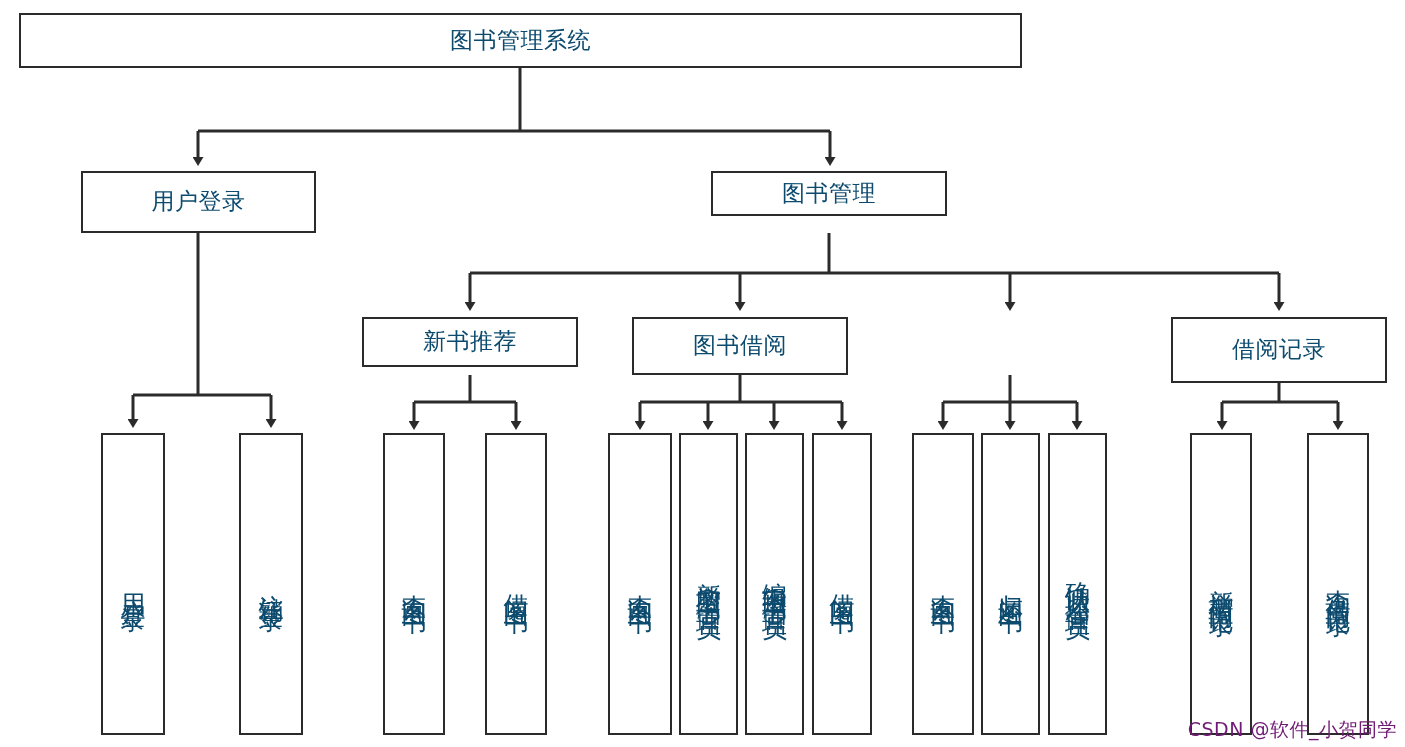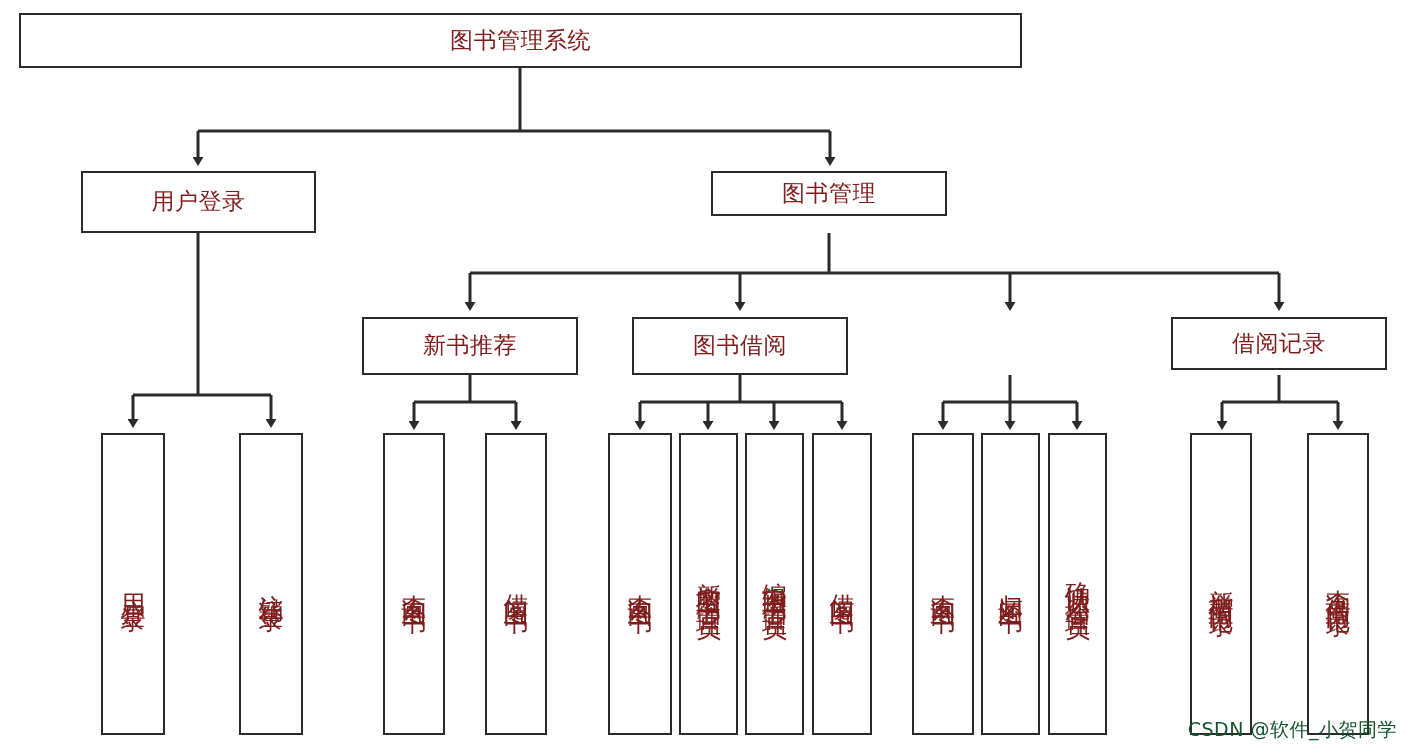--- a/index.html
+++ b/index.html
@@ -31,21 +31,21 @@
     position: absolute;
     box-sizing: border-box;
     border: 2px solid #2b2b2b;
     background: #ffffff;
     display: flex;
     align-items: center;
     justify-content: center;
     overflow: hidden;
   }
   .node-label {
-    color: #7f1d1d;
+    color: #0c4a6e;
     text-align: center;
     line-height: 1.18;
     white-space: pre;
   }
   .node.horizontal .node-label {
     font-size: 23px;
     letter-spacing: 0.5px;
   }
   .node.root .node-label {
     font-size: 23px;
@@ -60,21 +60,21 @@
     font-size: 25px;
     letter-spacing: 5px;
     line-height: 1;
     white-space: nowrap;
   }
   #watermark {
     position: absolute;
     right: 8px;
     bottom: 4px;
     font-size: 19px;
-    color: #14532d;
+    color: #701a75;
     font-family: "DejaVu Sans", "Liberation Sans", sans-serif;
     white-space: nowrap;
     letter-spacing: 0.5px;
   }
 </style>
 </head>
 <body>
 
 <div id="diagram-root">
 
@@ -132,27 +132,27 @@
     <span class="node-label">图书管理系统</span>
   </div>
 
   <div class="node horizontal" style="left:81px; top:171px; width:235px; height:62px;">
     <span class="node-label">用户登录</span>
   </div>
   <div class="node horizontal" style="left:711px; top:171px; width:236px; height:45px;">
     <span class="node-label">图书管理</span>
   </div>
 
-  <div class="node horizontal" style="left:362px; top:317px; width:216px; height:58px;">
+  <div class="node horizontal" style="left:362px; top:317px; width:216px; height:50px;">
     <span class="node-label">新书推荐</span>
   </div>
   <div class="node horizontal" style="left:632px; top:317px; width:216px; height:58px;">
     <span class="node-label">图书借阅</span>
   </div>
-  <div class="node horizontal" style="left:1171px; top:317px; width:216px; height:53px;">
+  <div class="node horizontal" style="left:1171px; top:317px; width:216px; height:66px;">
     <span class="node-label">借阅记录</span>
   </div>
 
   <div class="node vertical" style="left:101px; top:433px; width:64px; height:302px;">
     <span class="node-label">用户登录</span>
   </div>
   <div class="node vertical" style="left:239px; top:433px; width:64px; height:302px;">
     <span class="node-label">注销登录</span>
   </div>
 

